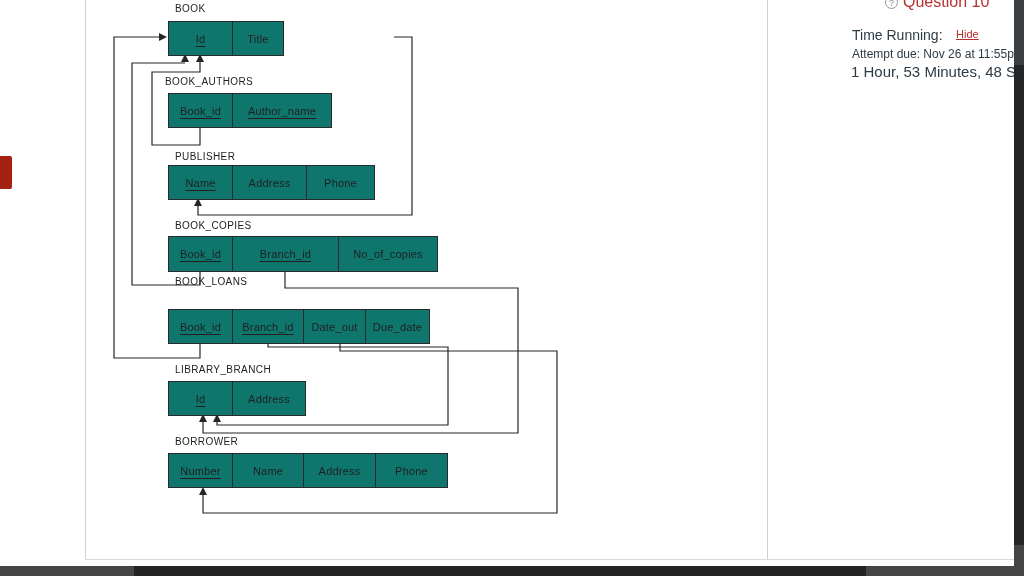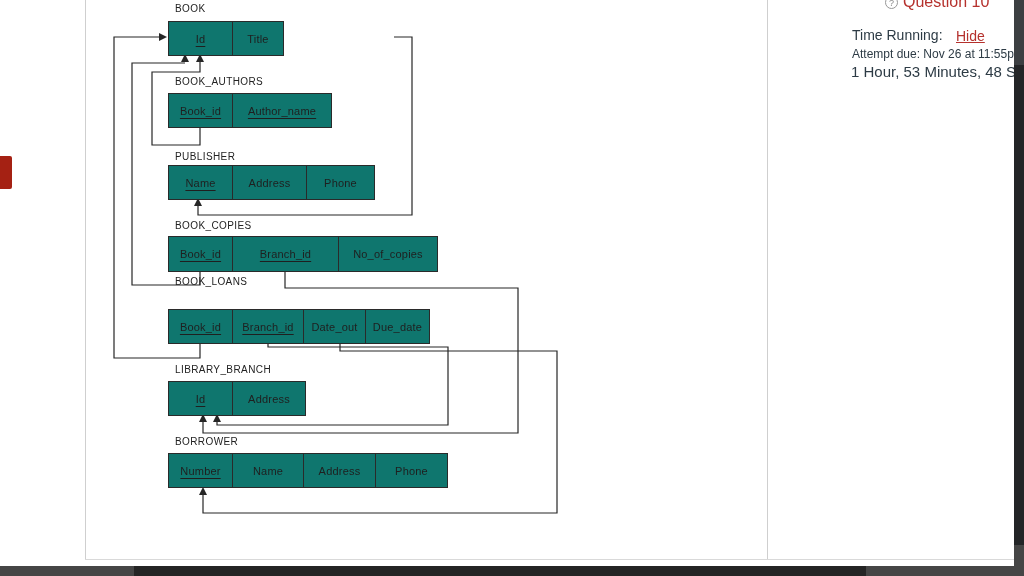--- a/index.html
+++ b/index.html
@@ -44,21 +44,21 @@
     position:absolute;left:40px;top:-9px;height:22px;
     display:flex;align-items:center;gap:5px;white-space:nowrap;
   }
   .q-icon{
     width:13px;height:13px;border:1.4px solid #979797;border-radius:50%;
     color:#8a8a8a;font-size:9px;line-height:13px;text-align:center;
     box-sizing:border-box;flex:0 0 auto;
   }
   .q-title{font-size:16px;color:#b5312d;}
   .time-running{position:absolute;left:7px;top:27px;font-size:14px;color:#2d3b45;white-space:nowrap;}
-  .hide-link{position:absolute;left:111px;top:28px;font-size:14px;color:#b5312d;white-space:nowrap;cursor:pointer;text-decoration:underline;}
+  .hide-link{position:absolute;left:111px;top:28px;font-size:11px;color:#b5312d;white-space:nowrap;cursor:pointer;text-decoration:underline;}
   .attempt-due{position:absolute;left:7px;top:47px;font-size:12px;color:#2d3b45;white-space:nowrap;}
   .elapsed{position:absolute;left:6px;top:63px;font-size:15px;color:#2d3b45;white-space:nowrap;}
   
   .flag-marker{
     position:absolute;left:0;top:156px;width:12px;height:33px;
     background:#a52113;border-radius:0 2px 2px 0;
   }
   .v-scrollbar{
     position:absolute;left:1014px;top:0;width:10px;height:576px;background:#232527;
   }
@@ -98,21 +98,21 @@
   <polyline class="rel" points="340,342 340,351 557,351 557,513 203,513 203,495"></polyline>
   <polygon class="arr" points="203,487 199,495 207,495"></polygon>
 </svg>
 
 <div class="dlabel" style="left:175px;top:3px">BOOK</div>
 <div class="dtable" style="left:168px;top:21px;height:33px">
   <div class="dcell key" style="width:64px">Id</div>
   <div class="dcell" style="width:50px">Title</div>
 </div>
 
-<div class="dlabel" style="left:175px;top:76px">BOOK_AUTHORS</div>
+<div class="dlabel" style="left:165px;top:76px">BOOK_AUTHORS</div>
 <div class="dtable" style="left:168px;top:93px;height:33px">
   <div class="dcell key" style="width:64px">Book_id</div>
   <div class="dcell key" style="width:98px">Author_name</div>
 </div>
 
 <div class="dlabel" style="left:175px;top:151px">PUBLISHER</div>
 <div class="dtable" style="left:168px;top:165px;height:33px">
   <div class="dcell key" style="width:64px">Name</div>
   <div class="dcell" style="width:74px">Address</div>
   <div class="dcell" style="width:67px">Phone</div>

